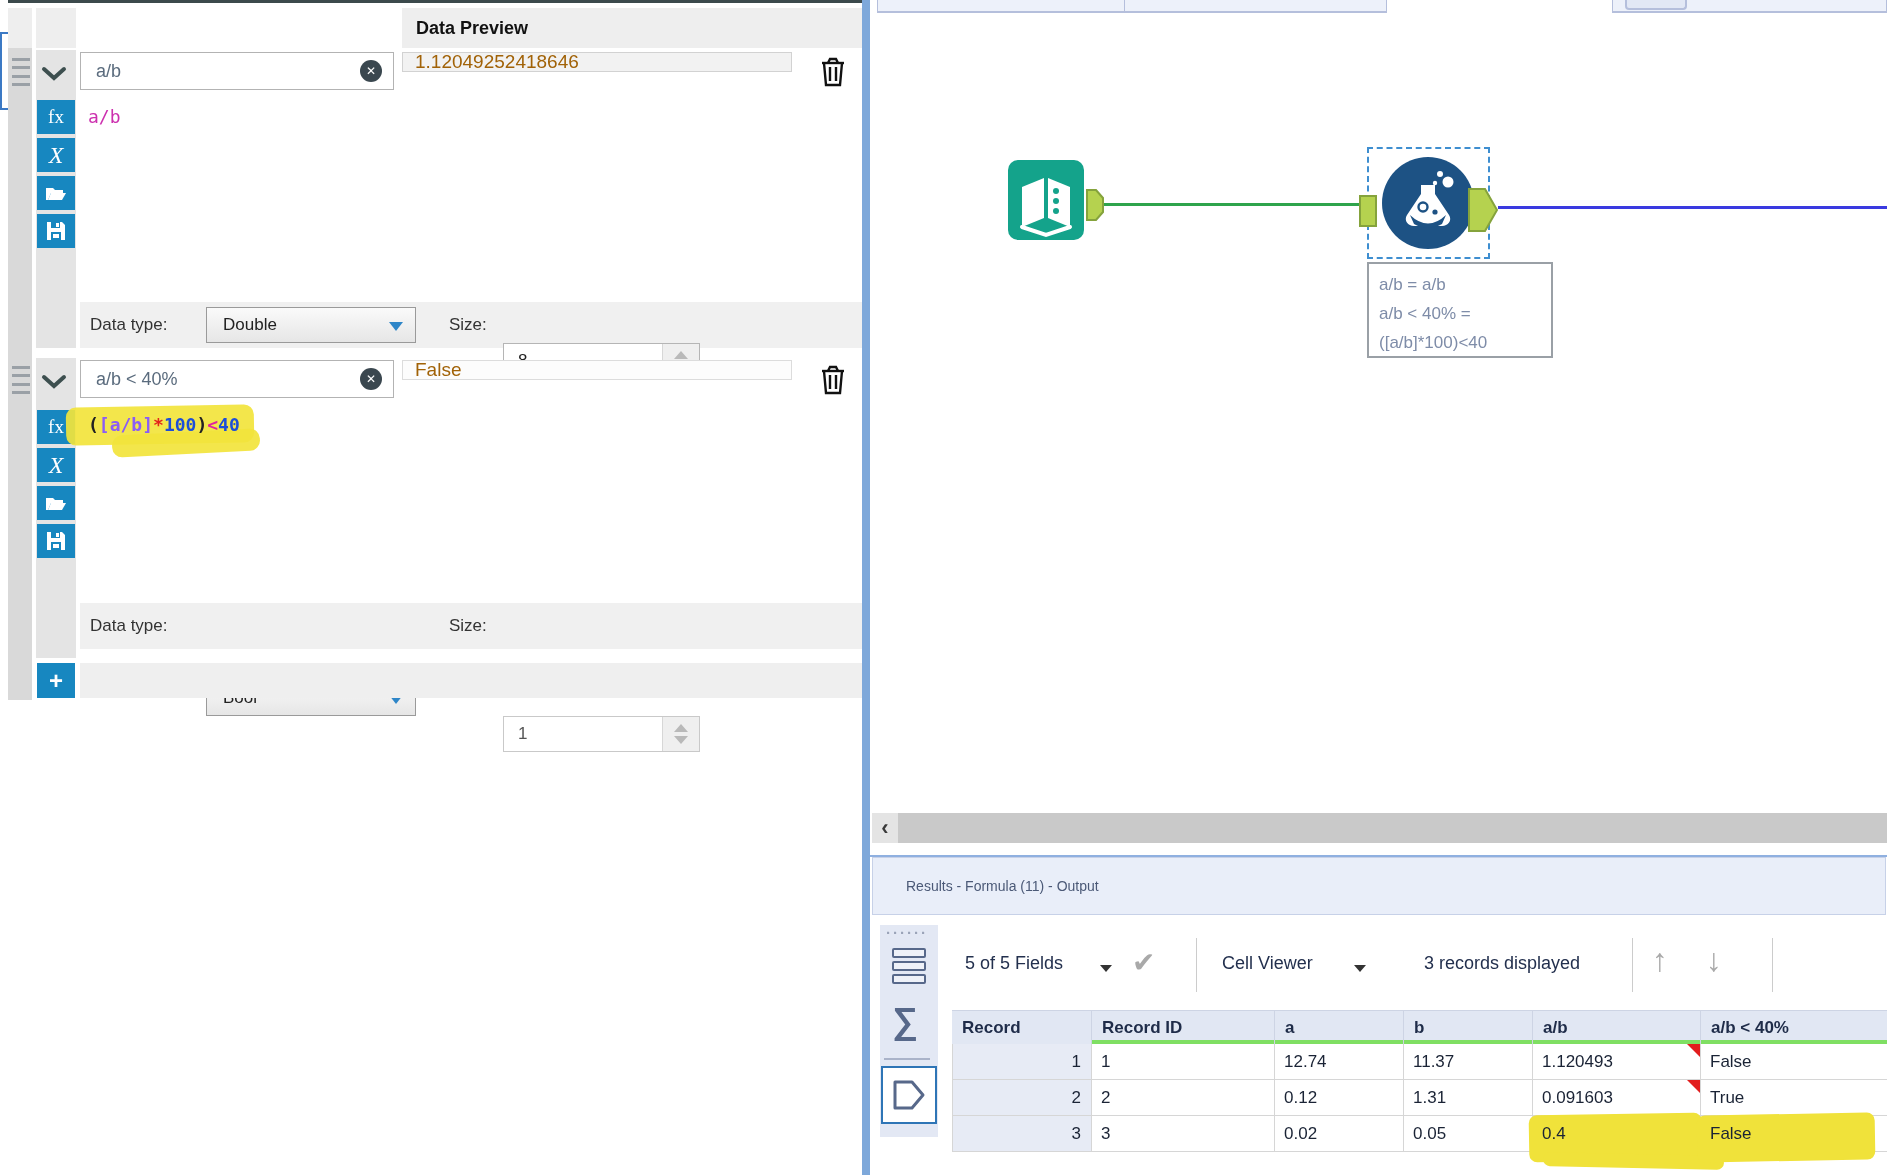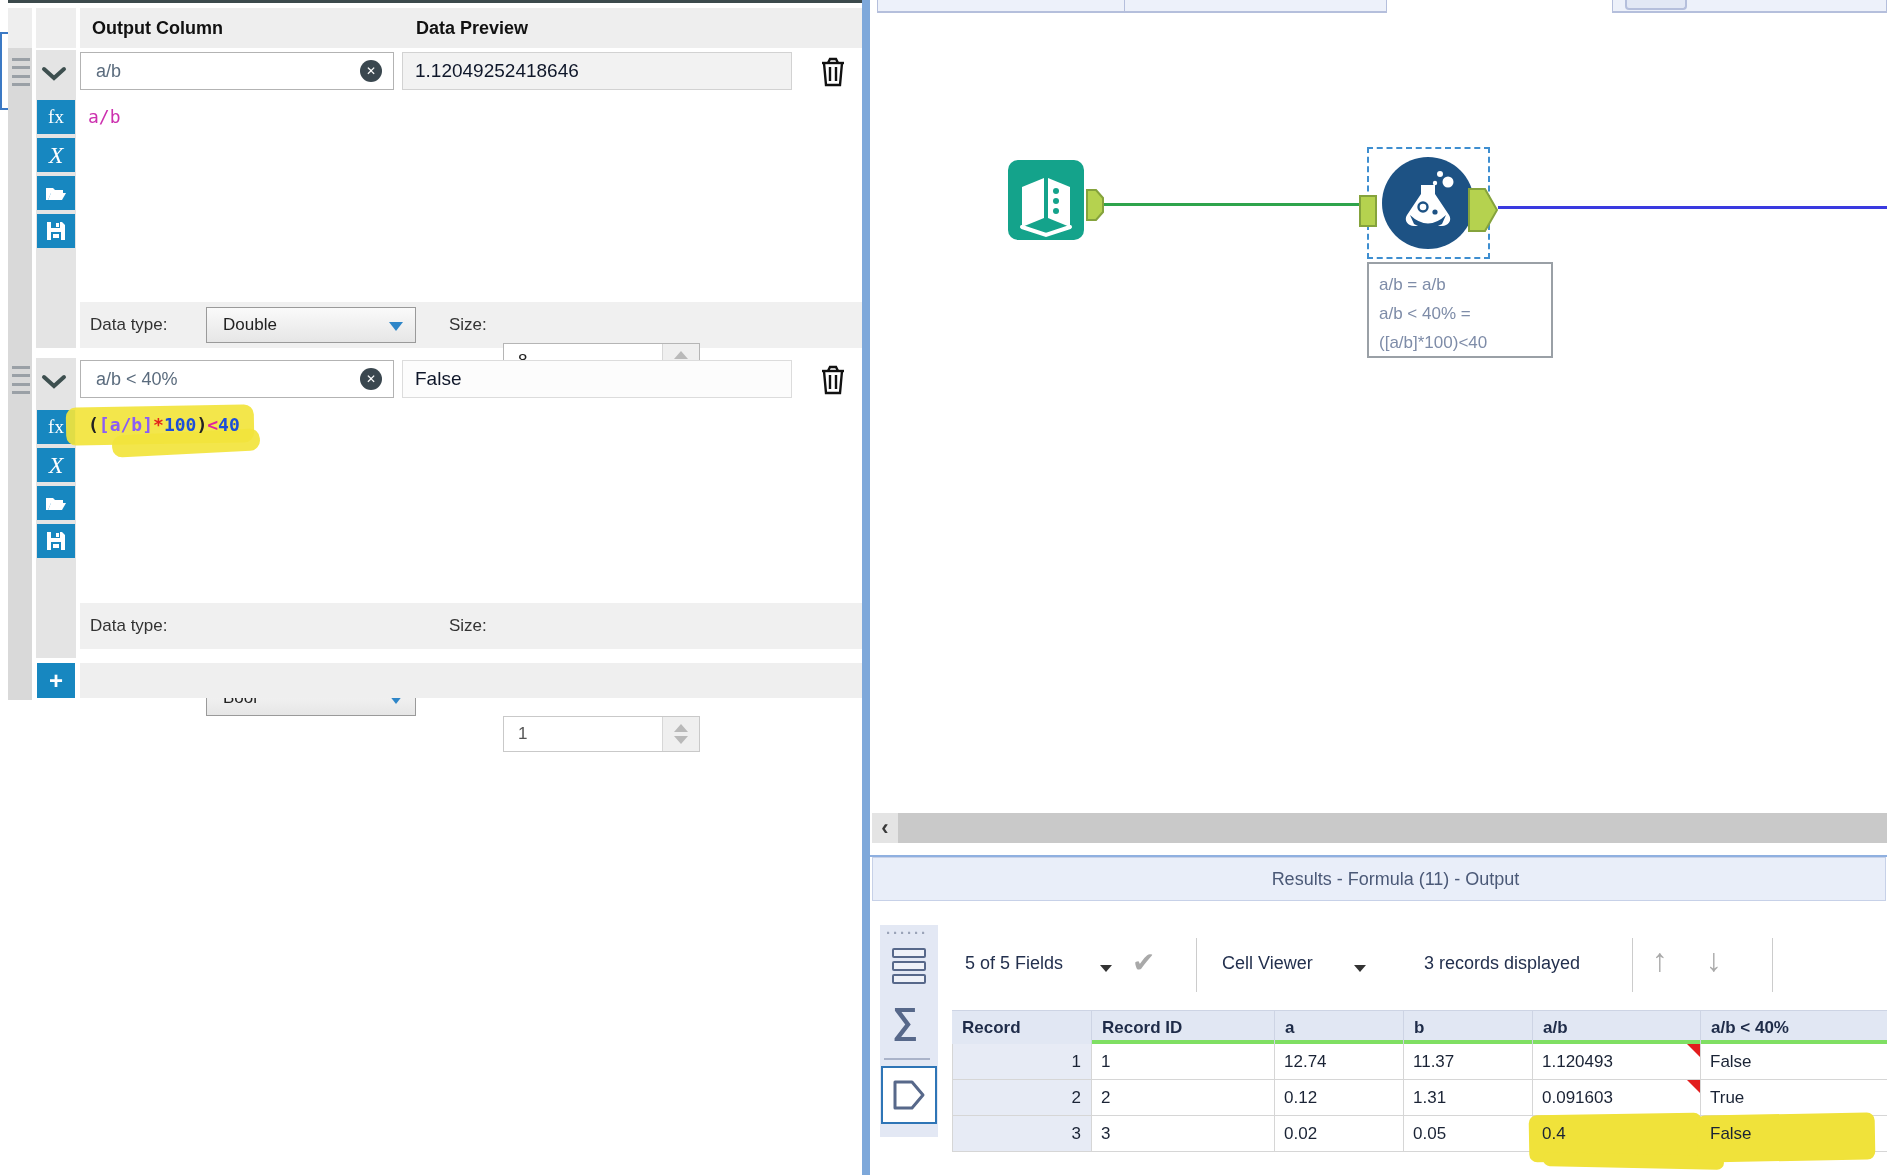--- a/index.html
+++ b/index.html
@@ -13,22 +13,22 @@
   .hcell{background:#eeeeee;height:40px;top:8px;display:flex;align-items:center;font-weight:bold;font-size:18px;color:#111;}
   .handle-col{left:8px;top:48px;width:24px;height:652px;background:#d9d9d9;}
   .icon-col{left:36px;width:40px;background:#e4e4e4;}
   .grip{left:12px;width:18px;height:28px;display:flex;flex-direction:column;justify-content:space-between;}
   .grip span{display:block;height:3px;background:#9aa0a6;}
   .chev{left:41px;width:26px;height:16px;}
   .name-input{left:80px;width:314px;height:38px;border:1px solid #b3b3b3;background:#fff;
       font-size:18px;color:#5a6b7d;padding:0 30px 0 15px;box-sizing:border-box;font-family:"Liberation Sans",sans-serif;}
   .clearbtn{width:22px;height:22px;border-radius:50%;background:#3a474f;color:#fff;font-size:12px;
       display:flex;align-items:center;justify-content:center;}
-  .preview1{left:402px;width:390px;height:38px;background:#f2f2f2;border:1px solid #d2d2d2;box-sizing:border-box;
-      display:flex;align-items:center;padding-left:12px;font-size:19px;color:#0f172a;}
+  .preview1{left:402px;width:390px;height:20px;background:#f2f2f2;border:1px solid #d2d2d2;box-sizing:border-box;
+      display:flex;align-items:center;padding-left:12px;font-size:19px;color:#a16207;}
   .preview2{background:#fcfcfc;border:1px solid #dcdcdc;}
   .toolbtn{left:37px;width:38px;height:34px;background:#1787c0;color:#fff;display:flex;align-items:center;justify-content:center;}
   .fxg{font-family:"Liberation Serif",serif;font-size:19px;}
   .xg{font-style:italic;font-family:"Liberation Serif",serif;font-size:24px;}
   .exprtext{font-family:"DejaVu Sans Mono",monospace;font-size:18px;}
   .tok{font-family:"DejaVu Sans Mono",monospace;font-size:18px;font-weight:bold;}
   .t-paren{color:#222;}
   .t-field{color:#8b5cf6;}
   .t-opred{color:#e3241c;}
   .t-num{color:#1d4ed8;}
@@ -57,22 +57,22 @@
   .wire{height:3px;}
   .annot{left:1367px;top:262px;width:186px;height:96px;background:#fff;border:2px solid #9aa0a6;box-sizing:border-box;
       padding:6px 0 0 10px;}
   .annot div{font-size:17px;line-height:29px;color:#7e8ca8;}
 
   
   .hsb-track{left:898px;top:813px;width:989px;height:30px;background:#c9c9c9;}
   .hsb-btn{left:872px;top:813px;width:26px;height:30px;background:#e4e4e4;color:#3a3a3a;font-size:22px;font-weight:bold;
       display:flex;align-items:center;justify-content:center;}
   .res-topline{left:870px;top:855px;width:1017px;height:2px;background:#8fb0e0;}
-  .res-header{left:872px;top:857px;width:1014px;height:44px;background:#e9eef9;border:1px solid #c7d1e8;box-sizing:border-box;
-      display:flex;align-items:center;padding-left:33px;font-size:18px;color:#4b5977;justify-content:center;}
+  .res-header{left:872px;top:857px;width:1014px;height:58px;background:#e9eef9;border:1px solid #c7d1e8;box-sizing:border-box;
+      display:flex;align-items:center;padding-left:33px;font-size:14px;color:#4b5977;}
   .res-side{left:880px;top:925px;width:58px;height:212px;background:#e3e8f4;}
   .side-dots{left:886px;top:924px;color:#9aa3b8;font-size:15px;letter-spacing:2px;font-weight:bold;}
   .bars-icon{left:892px;top:948px;width:34px;display:flex;flex-direction:column;gap:3px;}
   .bars-icon span{display:block;height:6px;border:2px solid #57688a;border-radius:2px;background:#eef1f8;}
   .sigma{left:892px;top:1000px;font-size:36px;font-weight:bold;color:#57688a;}
   .side-div{left:884px;top:1058px;width:46px;height:2px;background:#aab3c9;}
   .sel-box{left:881px;top:1066px;width:56px;height:58px;background:#fff;border:2px solid #2e75b6;box-sizing:border-box;
       display:flex;align-items:center;justify-content:center;}
   .tb-text{top:953px;font-size:18px;color:#23304e;}
   .tb-caret{width:0;height:0;border-left:6px solid transparent;border-right:6px solid transparent;border-top:7px solid #333;top:965px;}
@@ -94,21 +94,20 @@
 </head>
 <body>
 
 <div id="app">
 
   <div class="abs topline"></div>
   <div class="abs lbracket"></div>
 
   <div class="abs hcell" style="left:8px;width:24px;"></div>
   <div class="abs hcell" style="left:36px;width:40px;"></div>
-  <div class="abs hcell" style="left:80px;width:318px;padding-left:12px;">Output Column</div>
   <div class="abs hcell" style="left:402px;width:450px;padding-left:14px;">Data Preview</div>
 
   <div class="abs handle-col"></div>
   <div class="abs icon-col" style="top:50px;height:298px;"></div>
   <div class="abs icon-col" style="top:358px;height:300px;"></div>
 
   <div class="abs grip" style="top:58px;">
       <span></span>
       <span></span>
       <span></span>

